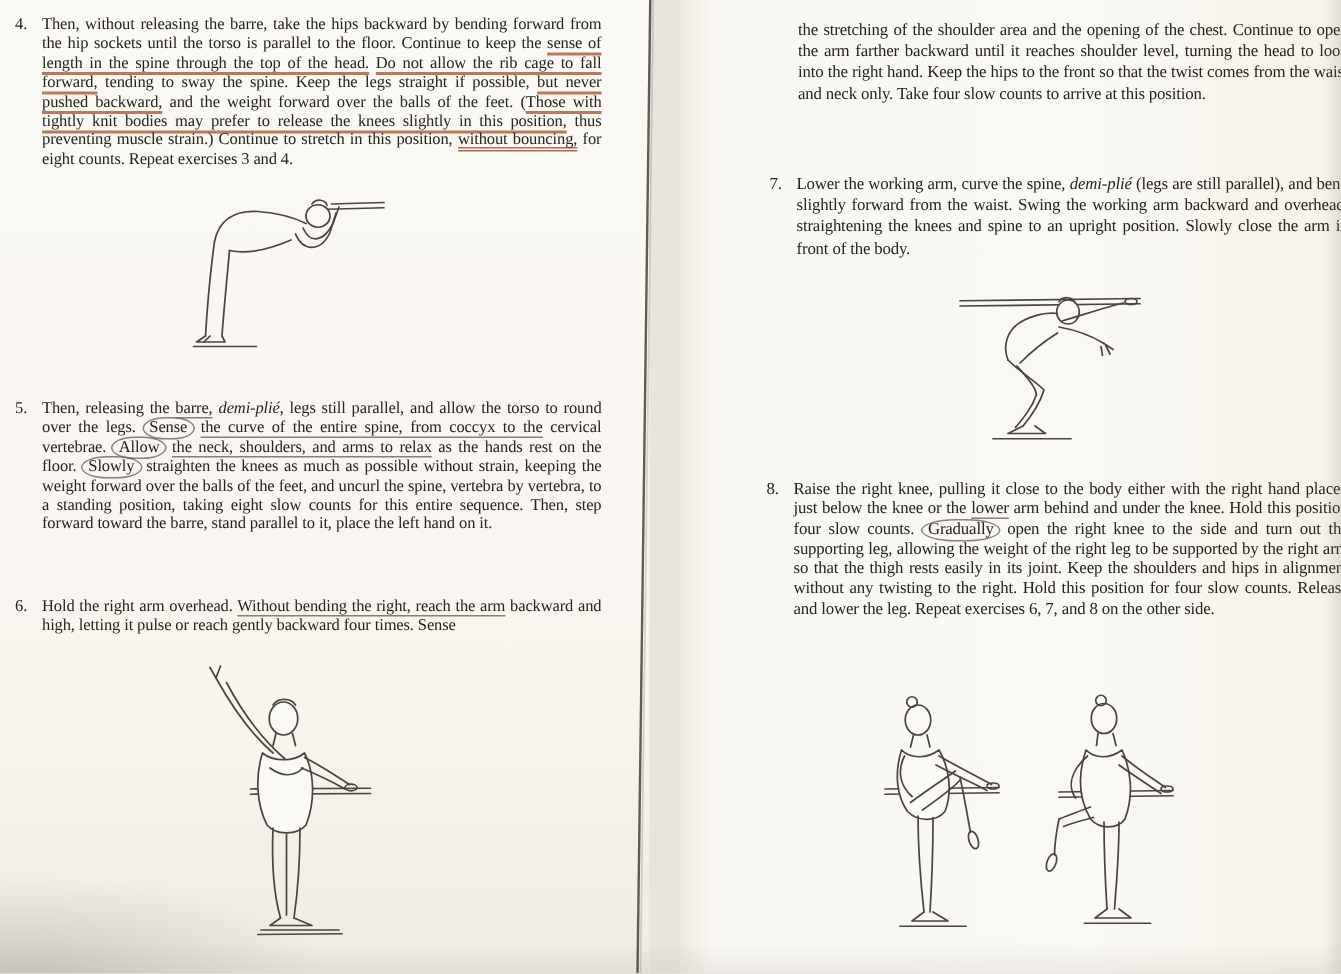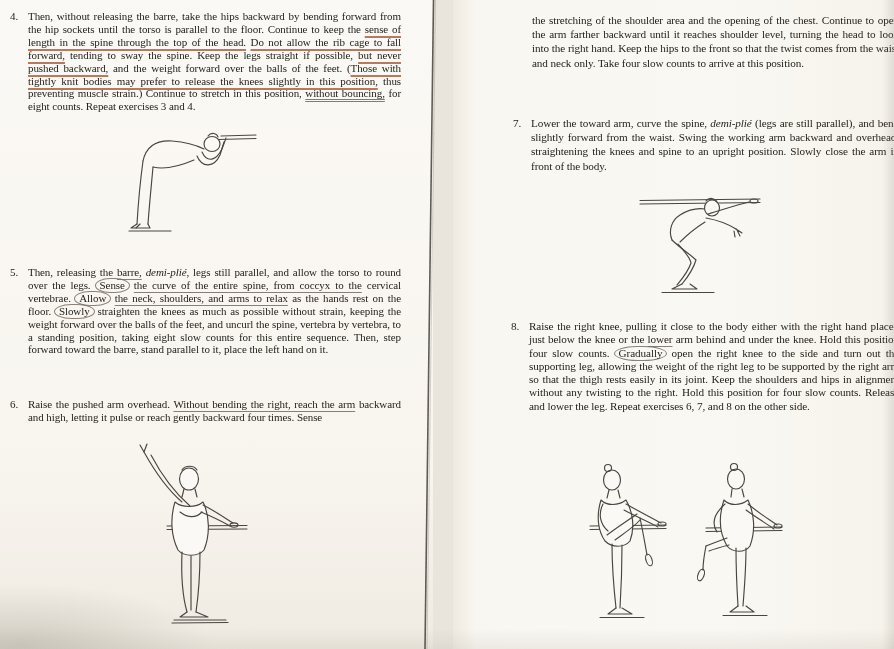--- a/index.html
+++ b/index.html
@@ -80,21 +80,21 @@
     </svg>
   </div>
 
   <div class="ex col-left" style="left:28px;top:266px;width:373px;">
     <span class="num">5.</span>
     <span><span>Then, releasing the </span><span class="seg-u">barre,</span><span> </span><span class="seg-i">demi-plié</span><span>, legs still parallel, and allow the torso to round over the legs. </span><span class="seg-circle">Sense</span><span> </span><span class="seg-u">the curve of the entire spine, from coccyx to the</span><span> cervical vertebrae. </span><span class="seg-circle">Allow</span><span> </span><span class="seg-u">the neck, shoulders, and arms to relax</span><span> as the hands rest on the floor. </span><span class="seg-circle">Slowly</span><span> straighten the knees as much as possible without strain, keeping the weight forward over the balls of the feet, and uncurl the spine, vertebra by vertebra, to a standing position, taking eight slow counts for this entire sequence. Then, step forward toward the barre, stand parallel to it, place the left hand on it.</span></span>
   </div>
 
   <div class="ex col-left" style="left:28px;top:398px;width:373px;">
     <span class="num">6.</span>
-    <span><span>Raise the pushed arm overhead. </span><span class="seg-u">Without bending the right, reach the arm</span><span> backward and high, letting it pulse or reach gently backward four times. Sense</span></span>
+    <span><span>Hold the right arm overhead. </span><span class="seg-u">Without bending the right, reach the arm</span><span> backward and high, letting it pulse or reach gently backward four times. Sense</span></span>
   </div>
 
   <div class="fig" style="left:112px;top:440px;">
     <svg width="205" height="200" viewBox="0 0 205 200">
 
       <line class="lineart" x1="55" y1="86" x2="135" y2="85.5"></line>
       <line class="lineart" x1="55" y1="89.5" x2="135" y2="89"></line>
 
       <path class="lineart" d="M70,62 C 56,50 42,30 32,12"></path>
       <path class="lineart" d="M78,66 C 63,53 49,34 39,15"></path>
@@ -123,21 +123,21 @@
 </div>
 
 <div class="page page-right">
 
   <div class="ex col-right" style="left:79px;top:13px;width:367px;">
     <span><span>the stretching of the shoulder area and the opening of the chest. Continue to open the arm farther backward until it reaches shoulder level, turning the head to look into the right hand. Keep the hips to the front so that the twist comes from the waist and neck only. Take four slow counts to arrive at this position.</span></span>
   </div>
 
   <div class="ex col-right" style="left:78px;top:116px;width:368px;">
     <span class="num">7.</span>
-    <span><span>Lower the toward arm, curve the spine, </span><span class="seg-i">demi-plié</span><span> (legs are still parallel), and bend slightly forward from the waist. Swing the working arm backward and overhead, straightening the knees and spine to an upright position. Slowly close the arm in front of the body.</span></span>
+    <span><span>Lower the working arm, curve the spine, </span><span class="seg-i">demi-plié</span><span> (legs are still parallel), and bend slightly forward from the waist. Swing the working arm backward and overhead, straightening the knees and spine to an upright position. Slowly close the arm in front of the body.</span></span>
   </div>
 
   <div class="fig" style="left:159px;top:196px;">
     <svg width="205" height="125" viewBox="0 0 205 125">
       <line class="lineart" x1="28" y1="4.5" x2="148" y2="3"></line>
       <line class="lineart" x1="28" y1="8" x2="148" y2="6.5"></line>
       <ellipse class="lineart" cx="142" cy="5" rx="4" ry="2"></ellipse>
 
       <path class="lineart" d="M60,44 C 56,34 60,24 68,19 C 76,14 86,12 93,13"></path>
       <path class="lineart" d="M68,46 C 76,38 85,31 93,26"></path>

